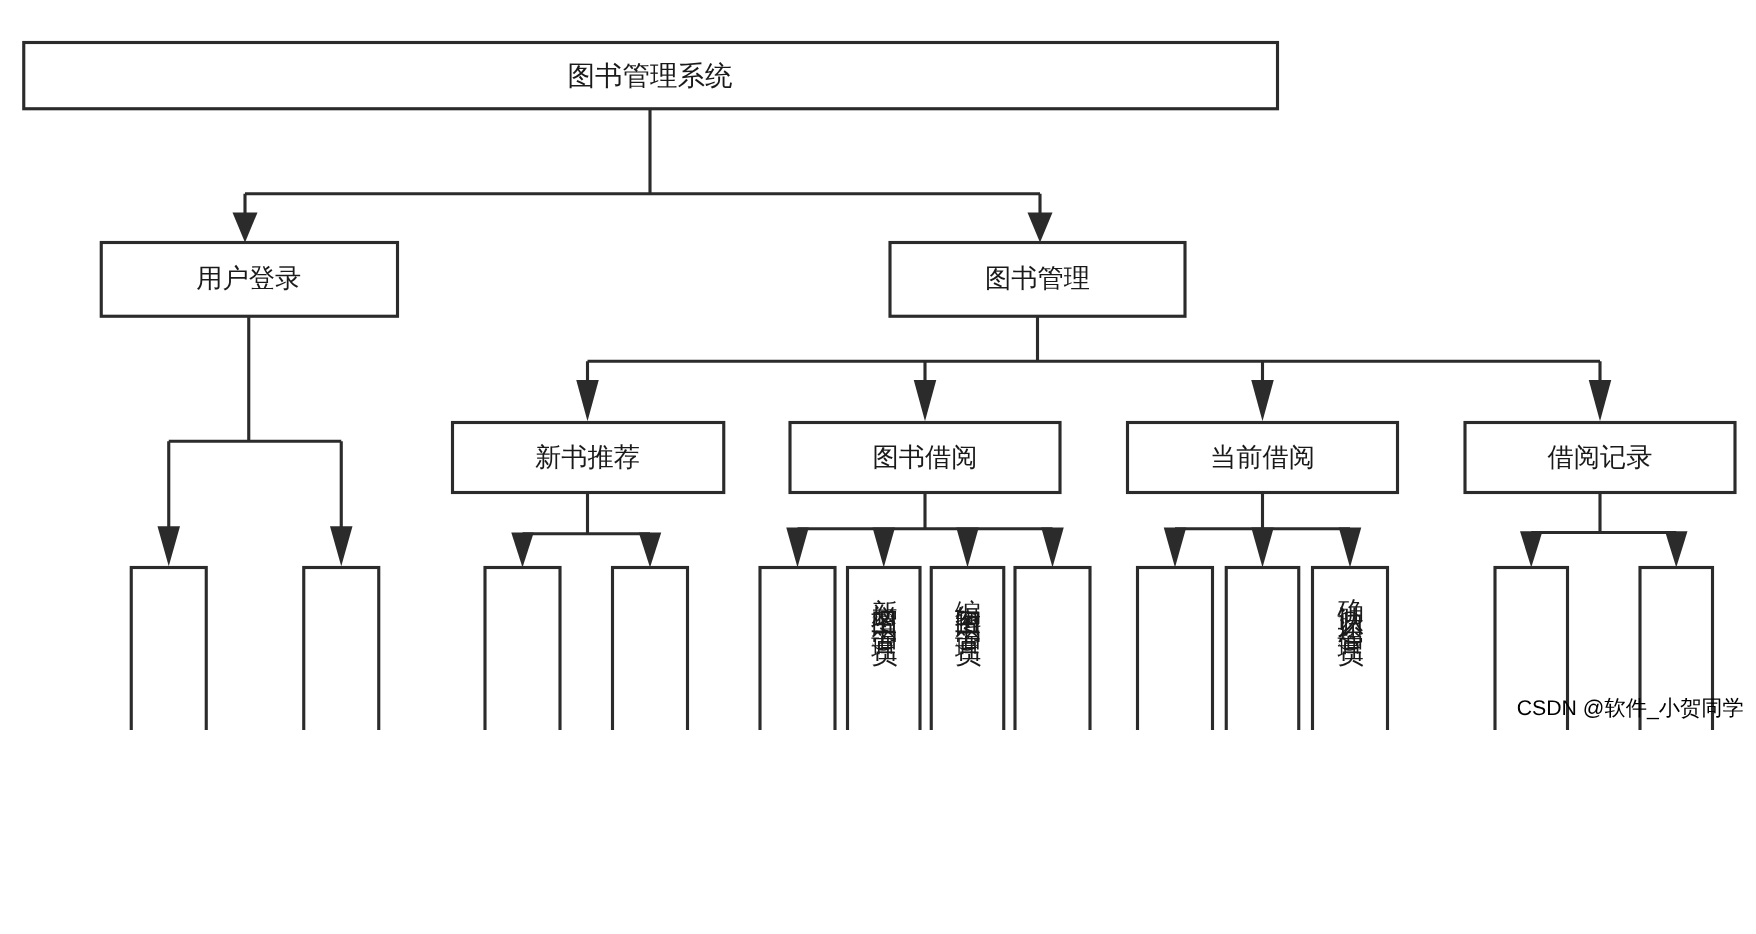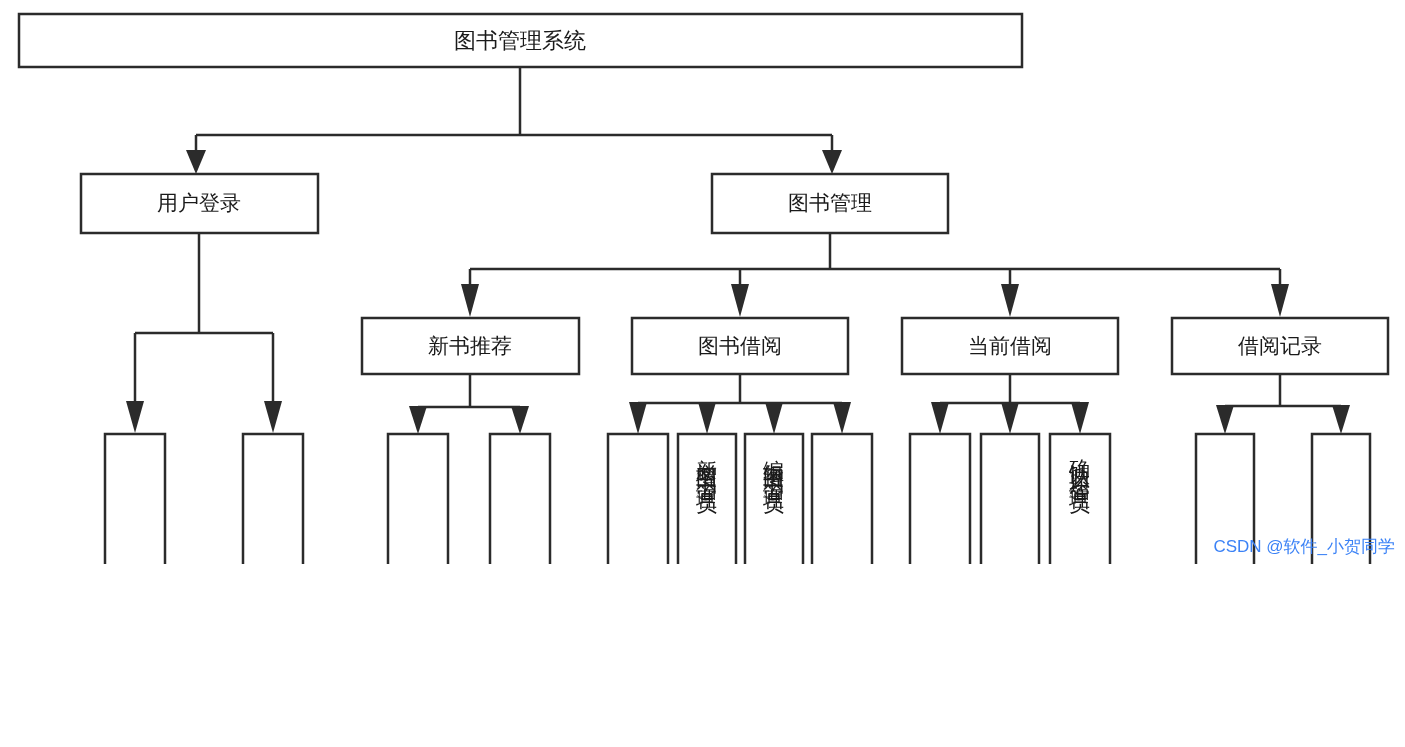--- a/index.html
+++ b/index.html
@@ -9,20 +9,21 @@
   }
   body {
     font-family: "Liberation Sans", "DejaVu Sans", sans-serif;
   }
   #diagram-root {
     position: relative;
     width: 1405px;
     height: 564px;
     background: #ffffff;
     overflow: hidden;
+    margin-top: 20px;
   }
   svg.diagram-canvas {
     position: absolute;
     left: 0;
     top: 0;
     width: 1405px;
     height: 747px;
   }
   .node-box {
     fill: #ffffff;
@@ -69,21 +70,21 @@
     color: #1a1a1a;
     white-space: nowrap;
     text-align: center;
   }
   .watermark {
     position: absolute;
     right: 10px;
     bottom: 6px;
     font-family: "Liberation Sans", "DejaVu Sans", sans-serif;
     font-size: 17px;
-    color: #3b82f6;
+    color: #000000;
     white-space: nowrap;
     pointer-events: none;
   }
 </style>
 </head>
 <body>
 
 <div id="diagram-root">
 
   <svg class="diagram-canvas" viewBox="0 0 1405 747">

